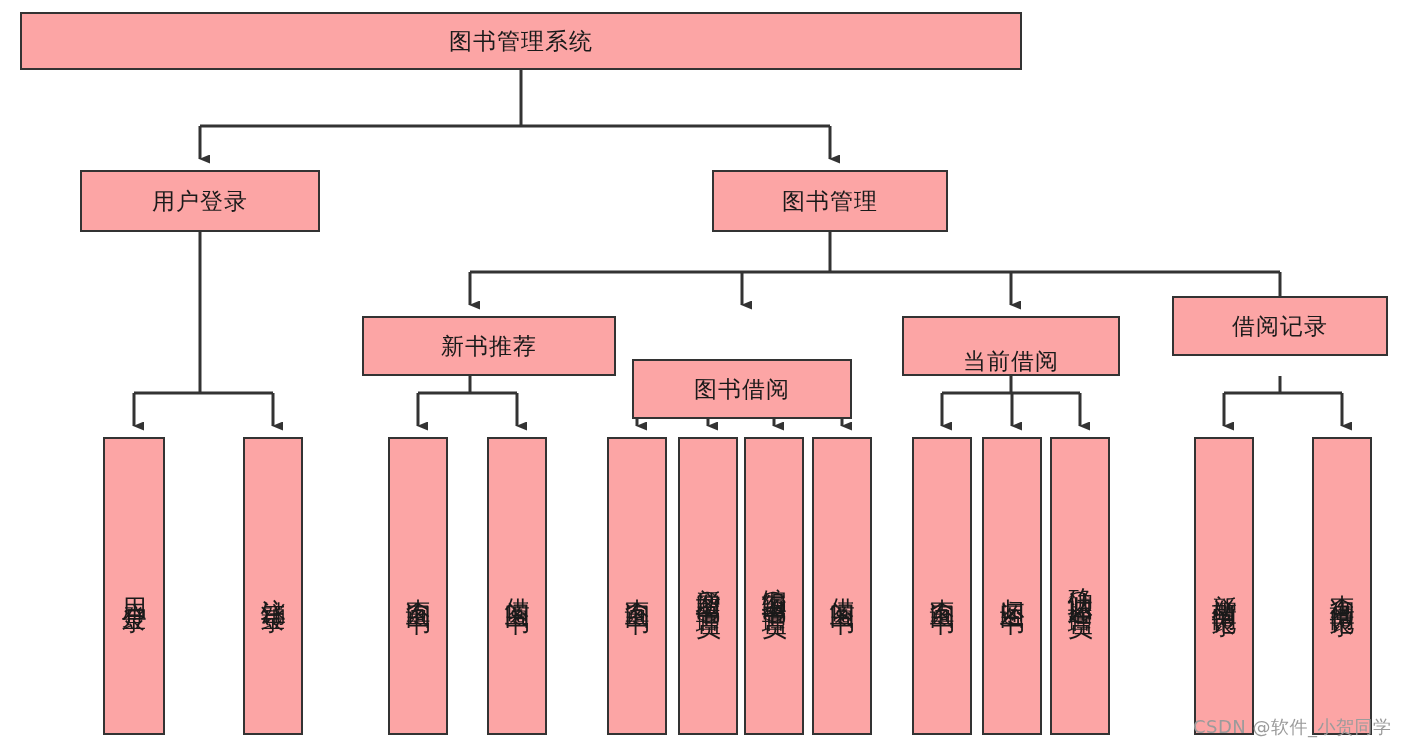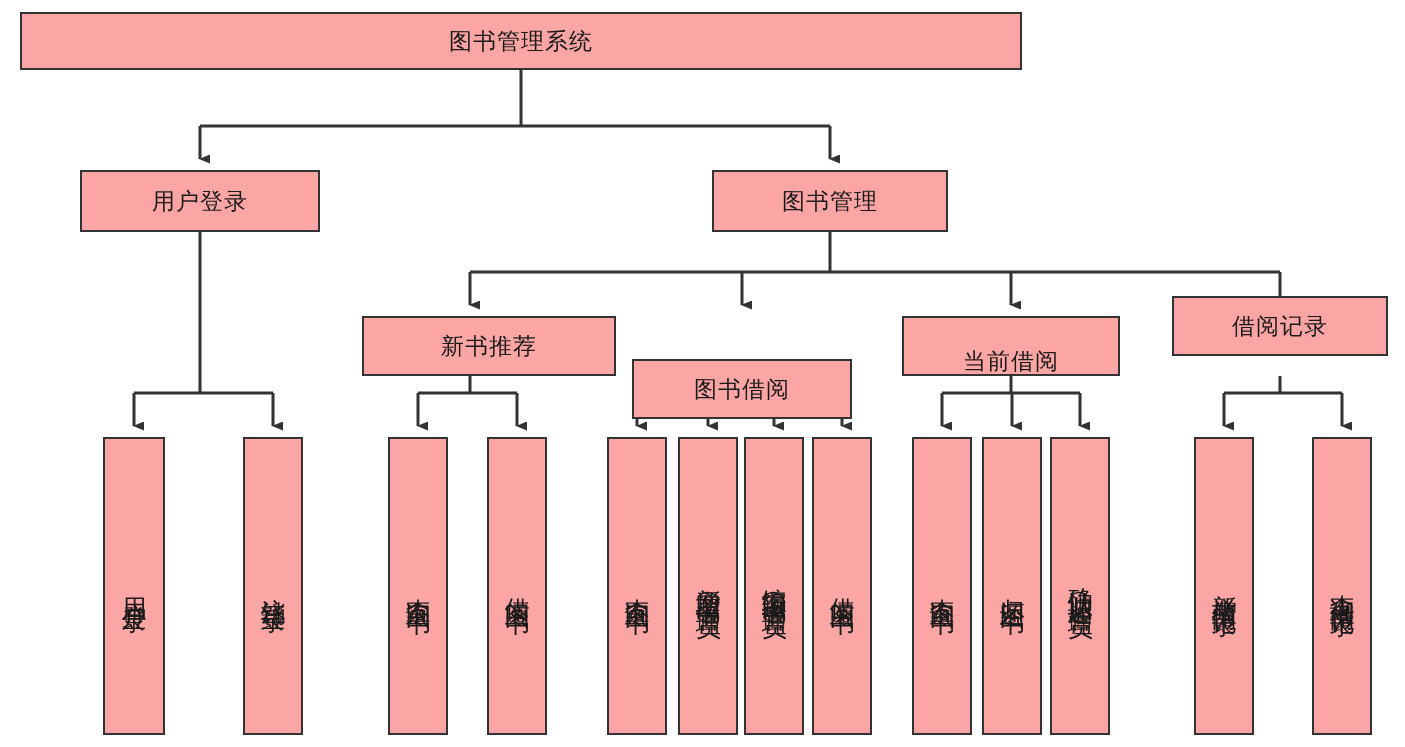--- a/index.html
+++ b/index.html
@@ -171,13 +171,14 @@
         <span class="label">确认归还（管理员）</span>
       </div>
       <div class="node vert" style="left: 1194px; top: 437px; width: 60px; height: 298px;">
         <span class="label">新增借阅记录</span>
       </div>
       <div class="node vert" style="left: 1312px; top: 437px; width: 60px; height: 298px;">
         <span class="label">查询借阅记录</span>
       </div>
     </div>
 
+  <div id="watermark">CSDN @软件_小贺同学</div>
 </div>
 
 </body></html>

